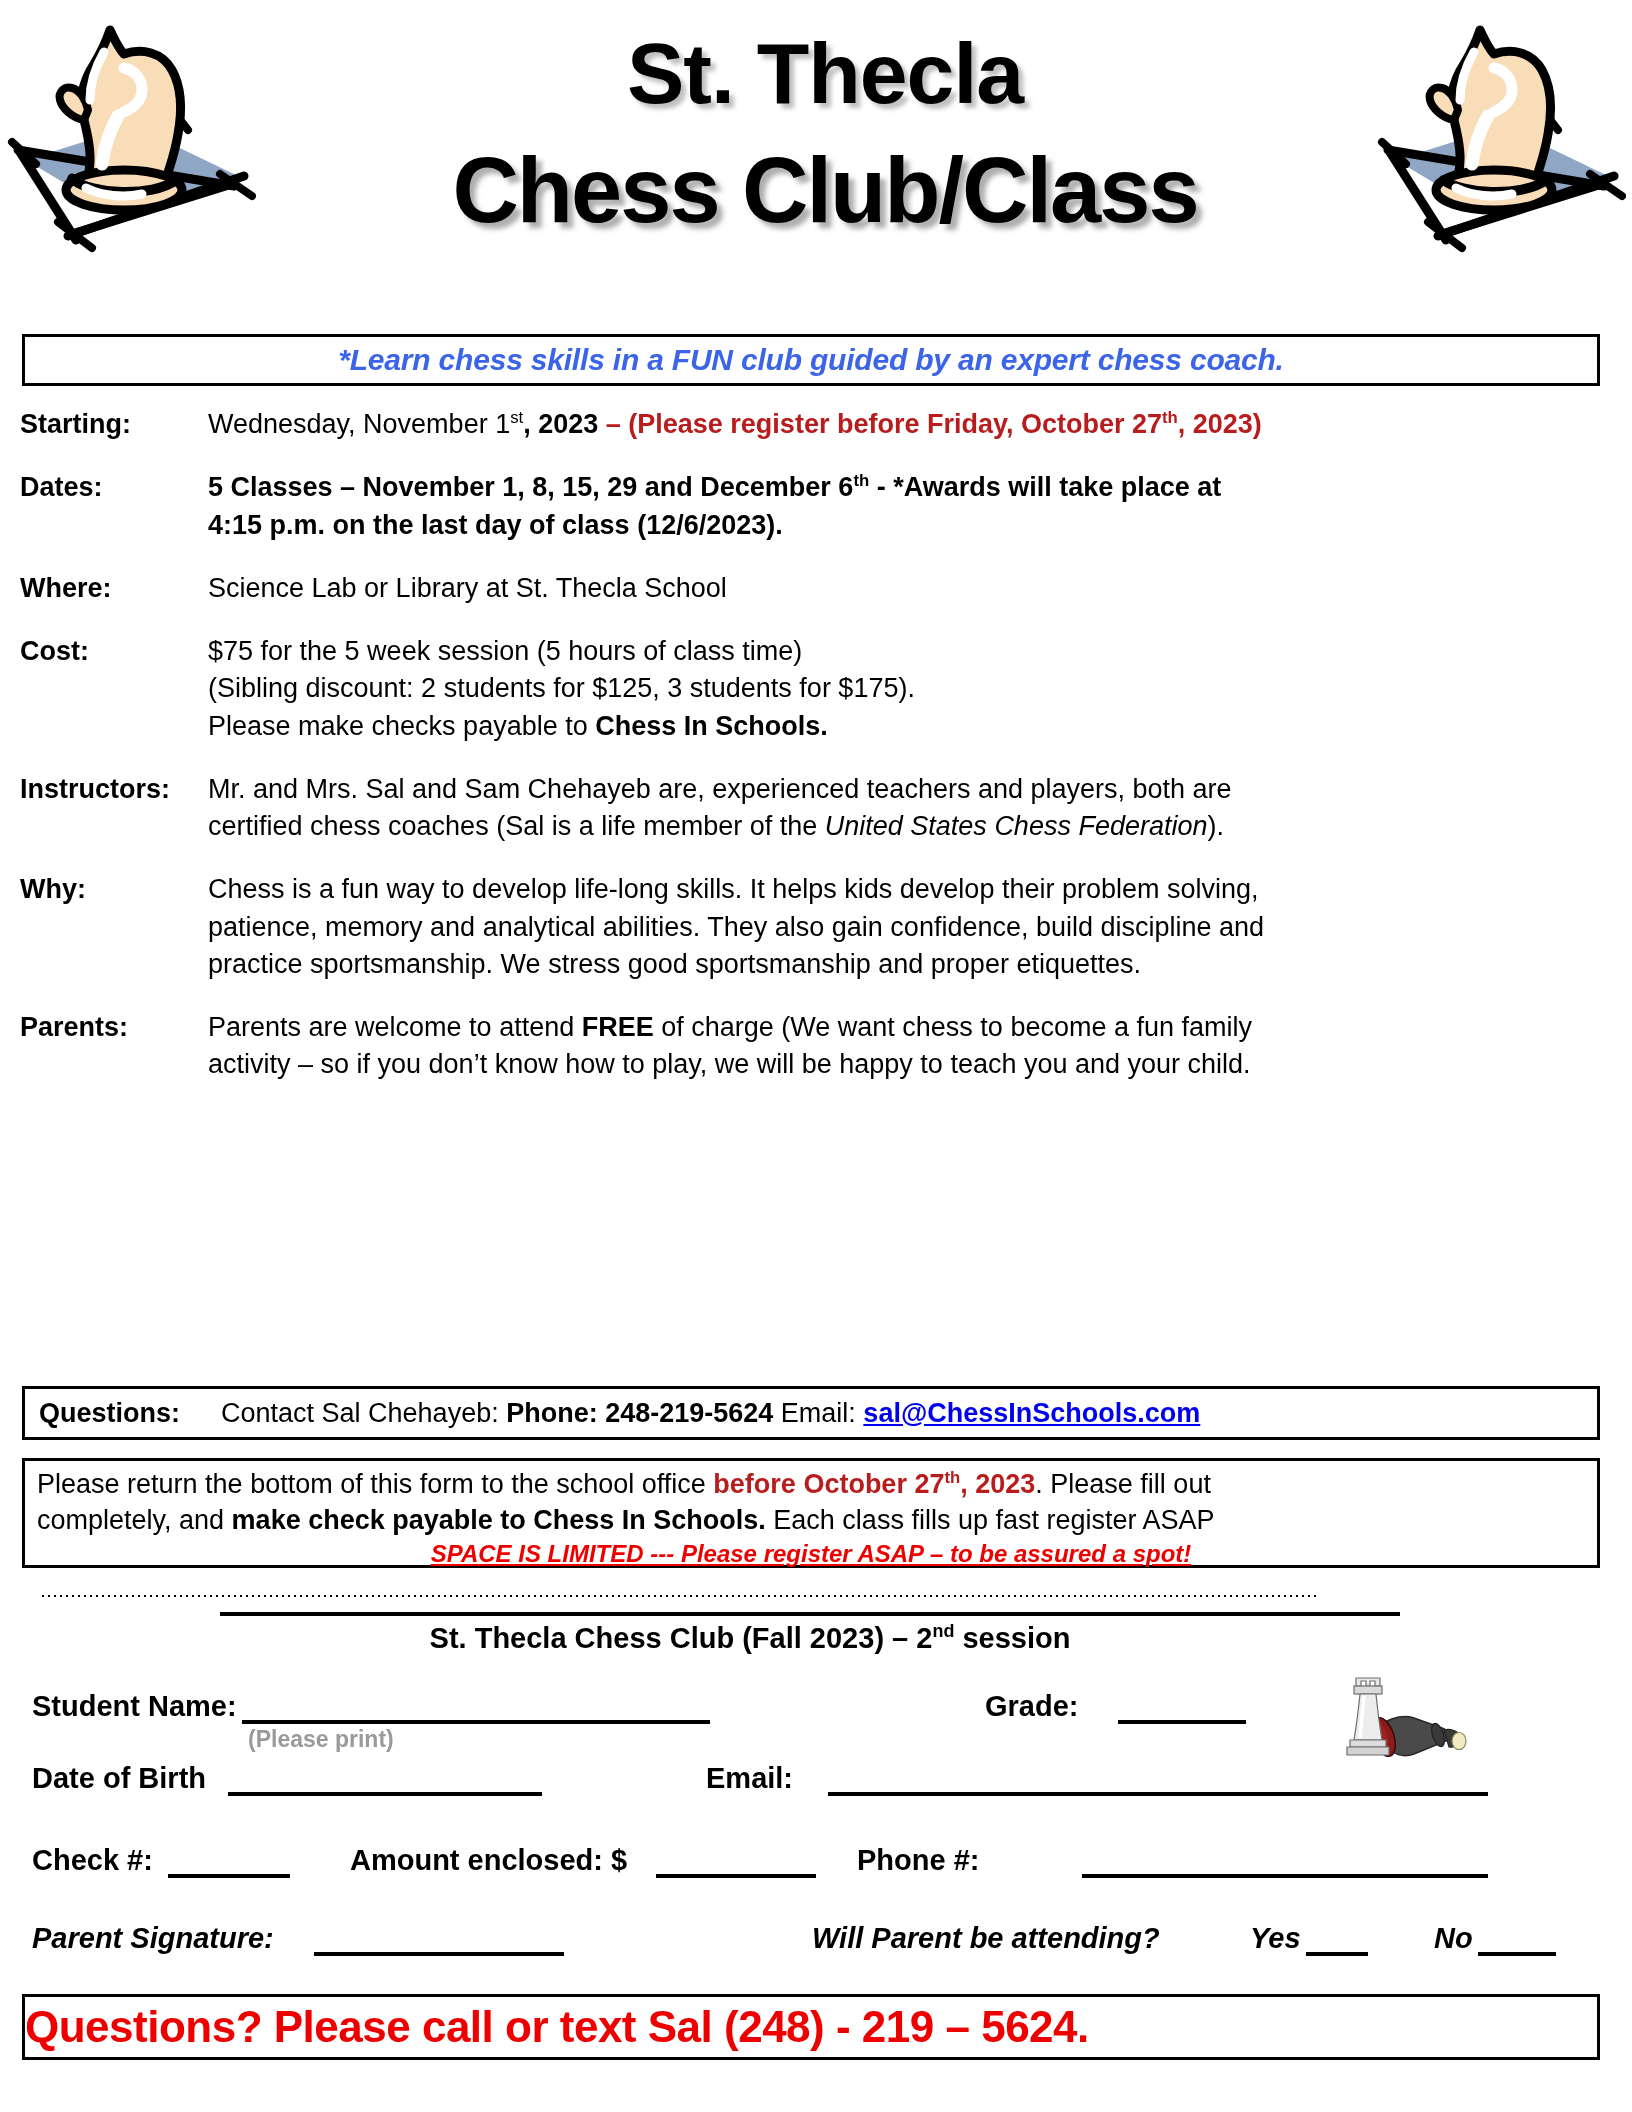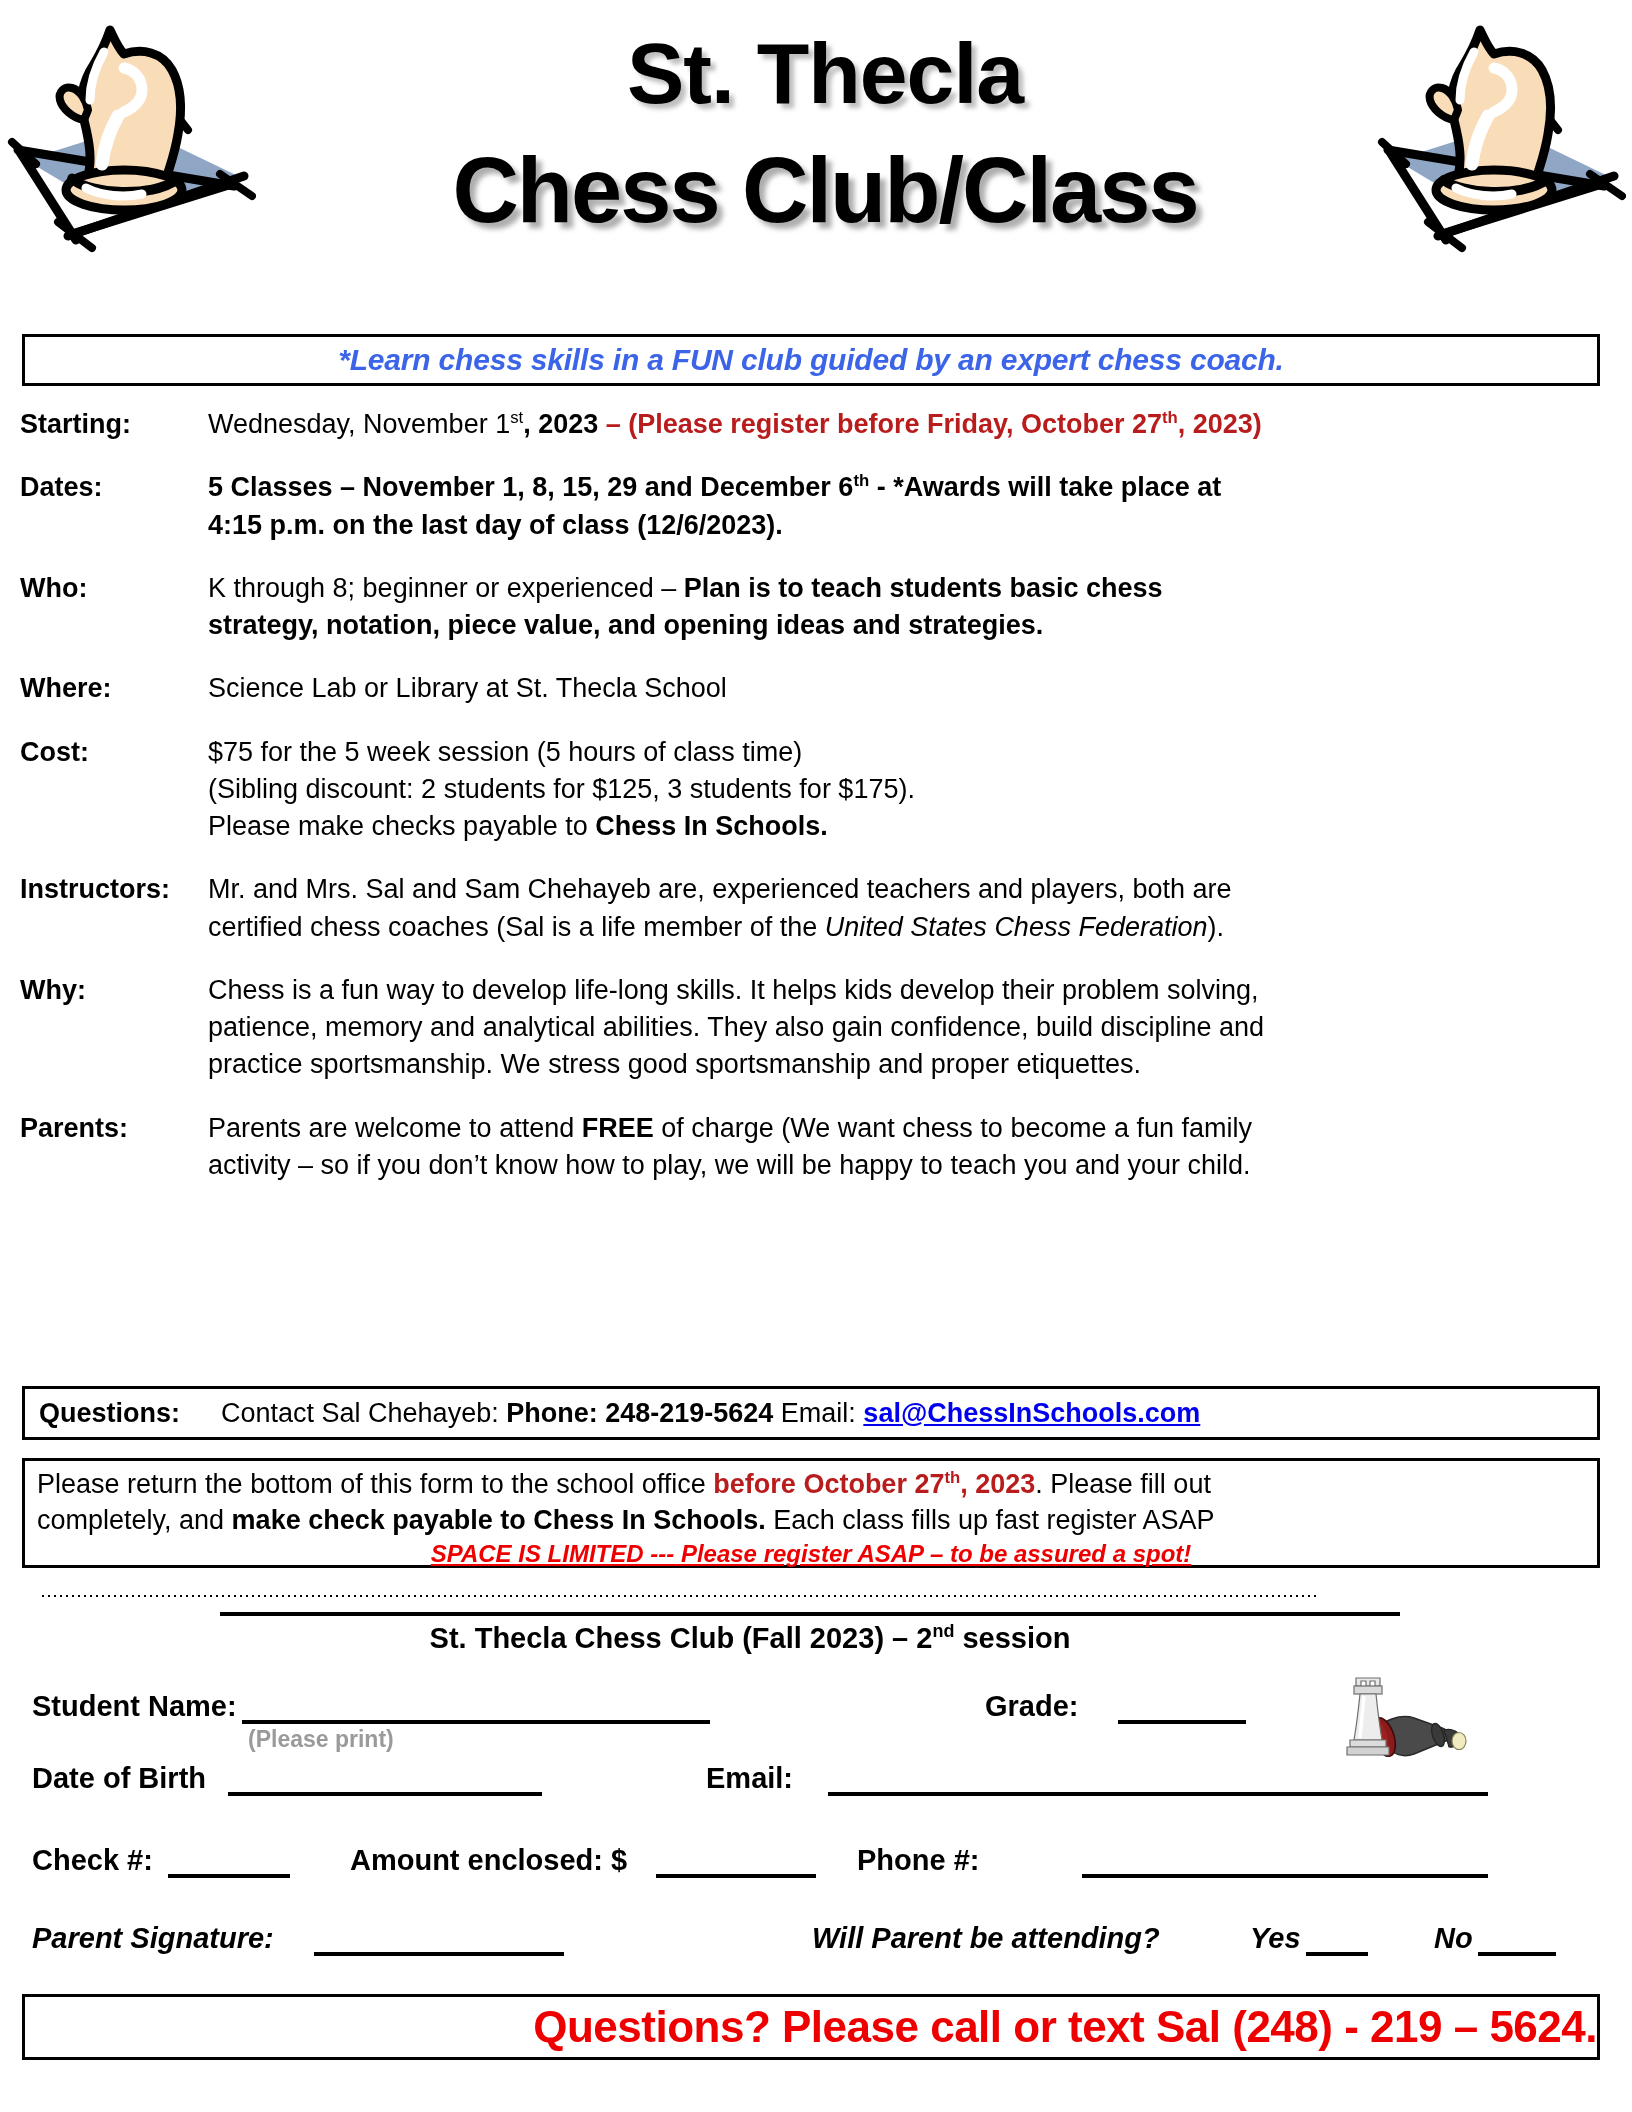--- a/index.html
+++ b/index.html
@@ -106,21 +106,21 @@
   .hint { color:#9a9a9a; font-weight:bold; font-size:23px; }
 
   .sig { font-style:italic; }
 
   .rook { position:absolute; left:1318px; top:1670px; width:150px; height:130px; }
   .rook svg { width:100%; height:100%; display:block; }
 
   
   .banner-box {
     position:absolute; left:22px; top:1994px; width:1578px; height:66px;
-    display:flex; align-items:center; justify-content:flex-end;
+    display:flex; align-items:center; justify-content:flex-start;
   }
   .banner-text {
     color:#EE0000; font-weight:bold; font-size:44px; letter-spacing:-0.5px;
   }
 </style>
 </head>
 <body>
 
 <div class="page">
 
@@ -219,27 +219,20 @@
 
 
     <div class="row">
       <div class="label">Dates:</div>
       <div class="value b">
         <span>5 Classes – November 1, 8, 15, 29 and December 6</span><sup>th</sup><span> - *Awards will take place at</span><br>
         <span>4:15 p.m. on the last day of class (12/6/2023).</span>
       </div>
     </div>
 
-    <div class="row">
-      <div class="label">Who:</div>
-      <div class="value">
-        <span>K through 8; beginner or experienced – </span><span class="b">Plan is to teach students basic chess</span><br>
-        <span class="b">strategy, notation, piece value, and opening ideas and strategies.</span>
-      </div>
-    </div>
 
     <div class="row">
       <div class="label">Where:</div>
       <div class="value">Science Lab or Library at St. Thecla School</div>
     </div>
 
     <div class="row">
       <div class="label">Cost:</div>
       <div class="value">
         <span>$75 for the 5 week session (5 hours of class time)</span><br>

